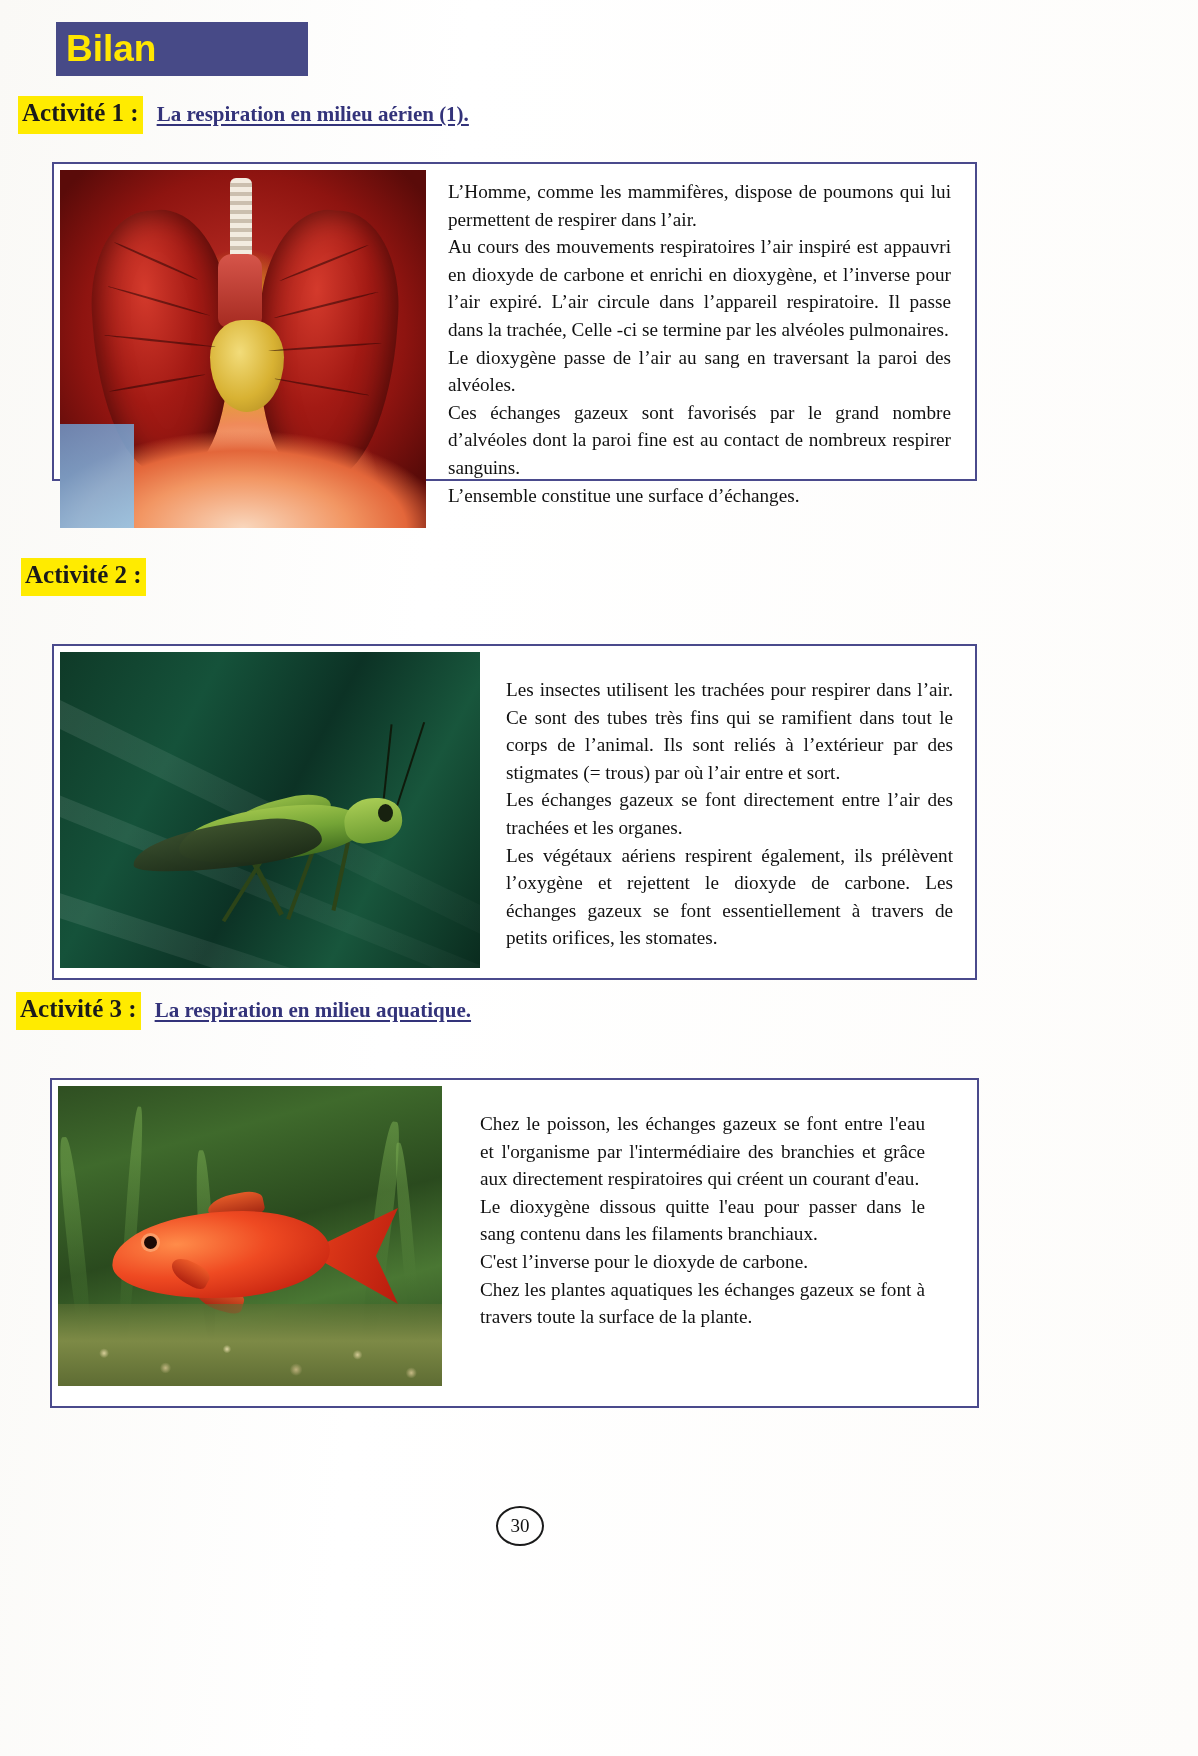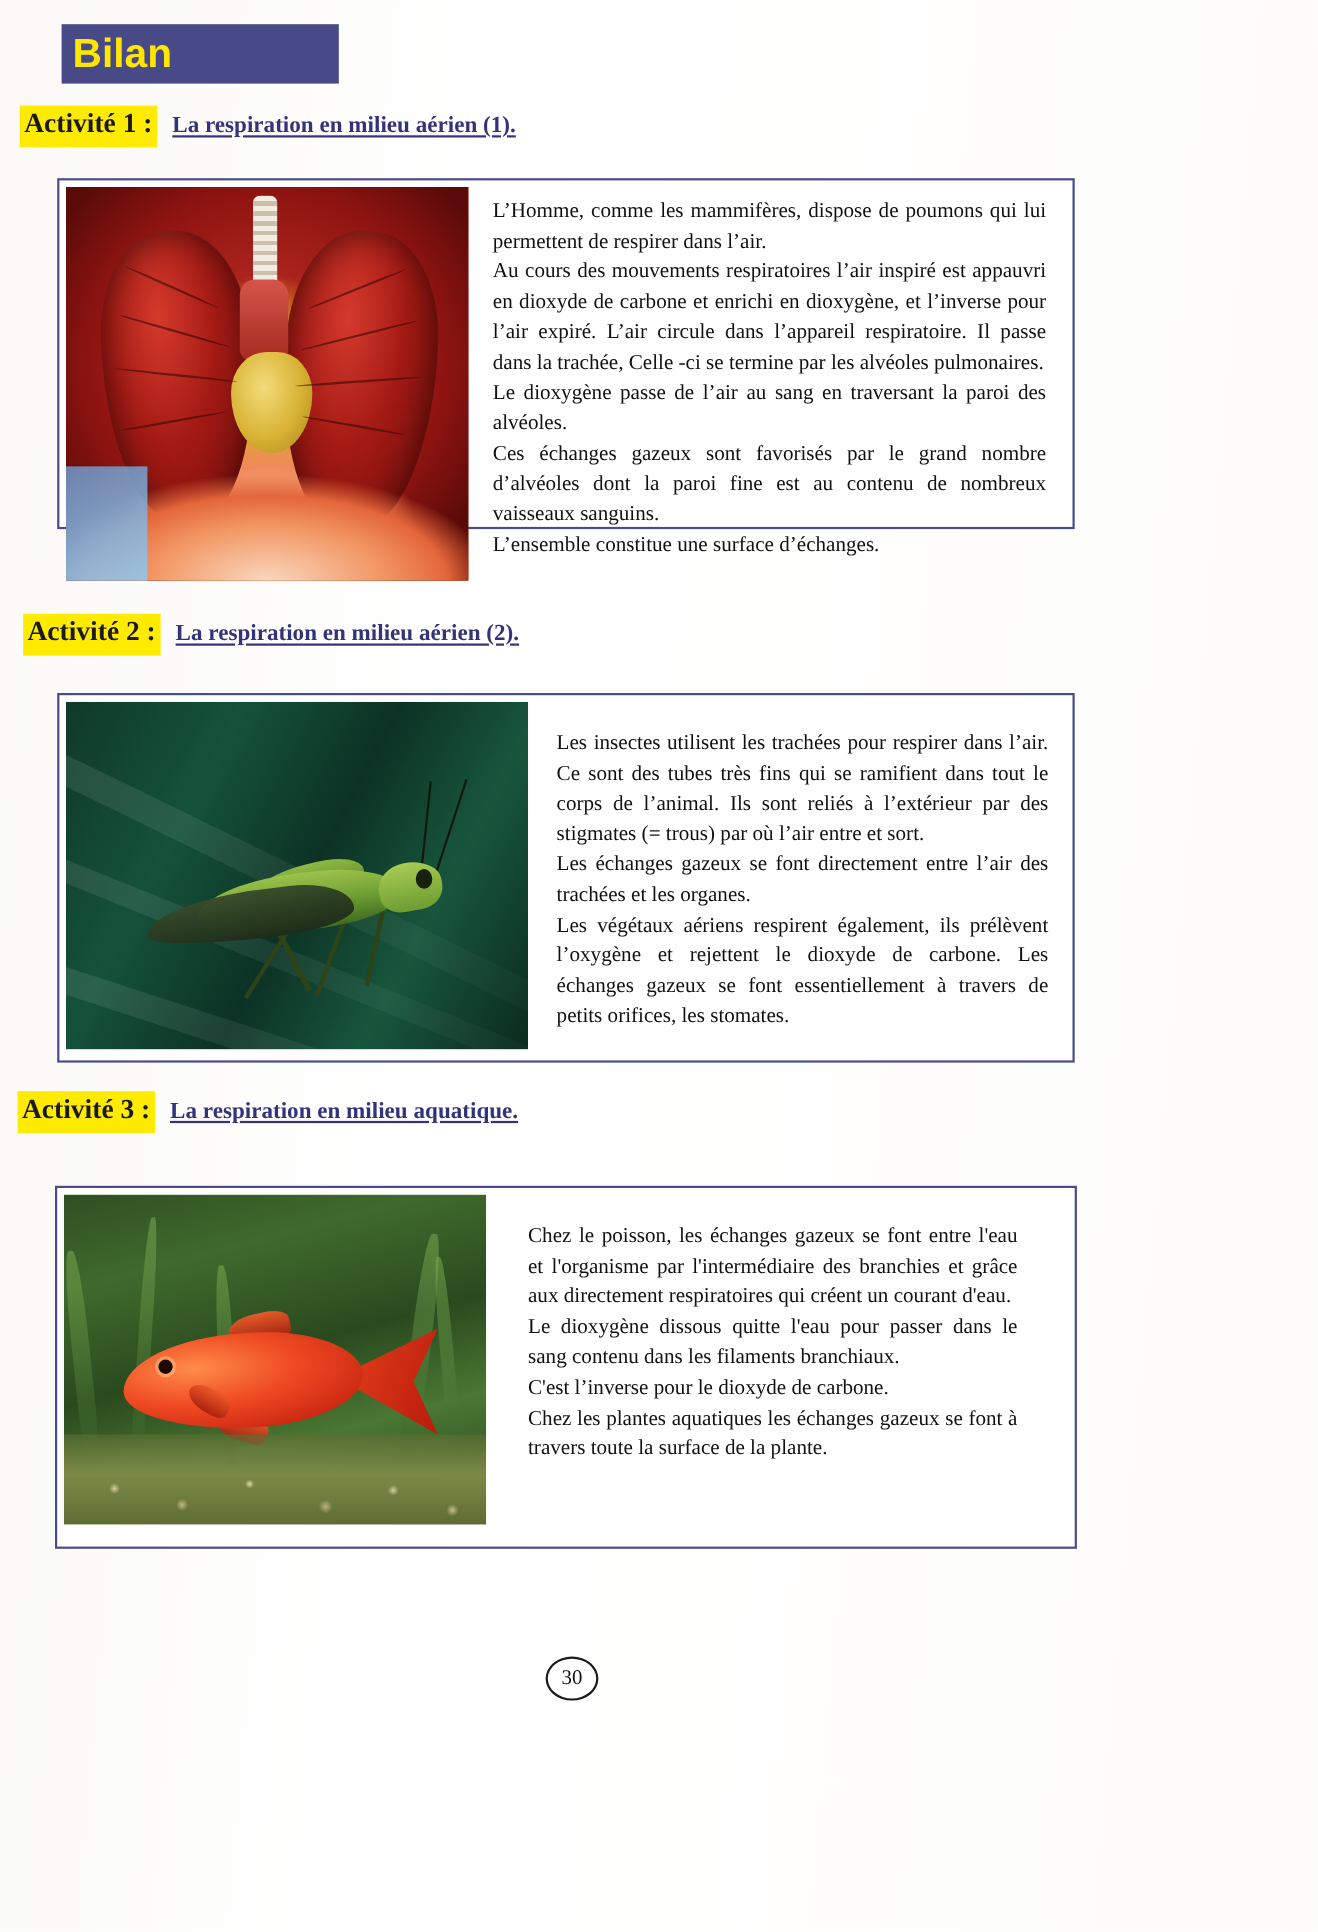--- a/index.html
+++ b/index.html
@@ -80,21 +80,21 @@
   
   .content-box {
     position: absolute;
     border: 2px solid #4a4a8c;
     background: #ffffff;
     box-sizing: border-box;
     display: flex;
     align-items: flex-start;
   }
   #box1 { left: 52px; top: 162px; width: 925px; height: 319px; }
-  #box2 { left: 52px; top: 630px; width: 925px; height: 336px; }
+  #box2 { left: 52px; top: 644px; width: 925px; height: 336px; }
   #box3 { left: 50px; top: 1078px; width: 929px; height: 330px; }
 
   .figure {
     flex: 0 0 auto;
     position: relative;
     overflow: hidden;
     margin: 6px 0 0 6px;
   }
 
   .txt {
@@ -329,28 +329,27 @@
         <div class="vein" style="left:208px; top:176px; width:114px; transform:rotate(-4deg);"></div>
         <div class="vein" style="left:214px; top:216px; width:96px;  transform:rotate(10deg);"></div>
         <div class="diaphragm"></div>
         <div class="fig-blue-tab"></div>
       </div>
     </div>
     <div class="txt">
       <p class="j">L’Homme, comme les mammifères, dispose de poumons qui lui permettent de respirer dans l’air.</p>
       <p class="j">Au cours des mouvements respiratoires l’air inspiré est appauvri en dioxyde de carbone et enrichi en dioxygène, et l’inverse pour l’air expiré. L’air circule dans l’appareil respiratoire. Il passe dans la trachée, Celle -ci se termine par les alvéoles pulmonaires.</p>
       <p class="j">Le dioxygène passe de l’air au sang en traversant la paroi des alvéoles.</p>
-      <p class="j">Ces échanges gazeux sont favorisés par le grand nombre d’alvéoles dont la paroi fine est au contenu de nombreux vaisseaux sanguins.</p>
+      <p class="j">Ces échanges gazeux sont favorisés par le grand nombre d’alvéoles dont la paroi fine est au contact de nombreux respirer sanguins.</p>
       <p class="j">L’ensemble constitue une surface d’échanges.</p>
     </div>
   </div>
 
   <div class="activity-head" id="head2">
     <span class="act-tag">Activité 2 :</span>
-    <span class="act-title">La respiration en milieu aérien (2).</span>
   </div>
 
   <div class="content-box" id="box2">
     <div class="figure">
       <div class="fig-hopper">
         <div class="blade" style="left:-40px; top:30px;  width:520px; height:26px; transform:rotate(26deg);"></div>
         <div class="blade" style="left:-60px; top:120px; width:540px; height:20px; transform:rotate(22deg);"></div>
         <div class="blade" style="left:-30px; top:232px; width:500px; height:24px; transform:rotate(18deg);"></div>
         <div class="antenna" style="left:336px; top:66px;  height:88px; transform:rotate(18deg);"></div>
         <div class="antenna" style="left:322px; top:72px;  height:82px; transform:rotate(6deg);"></div>

